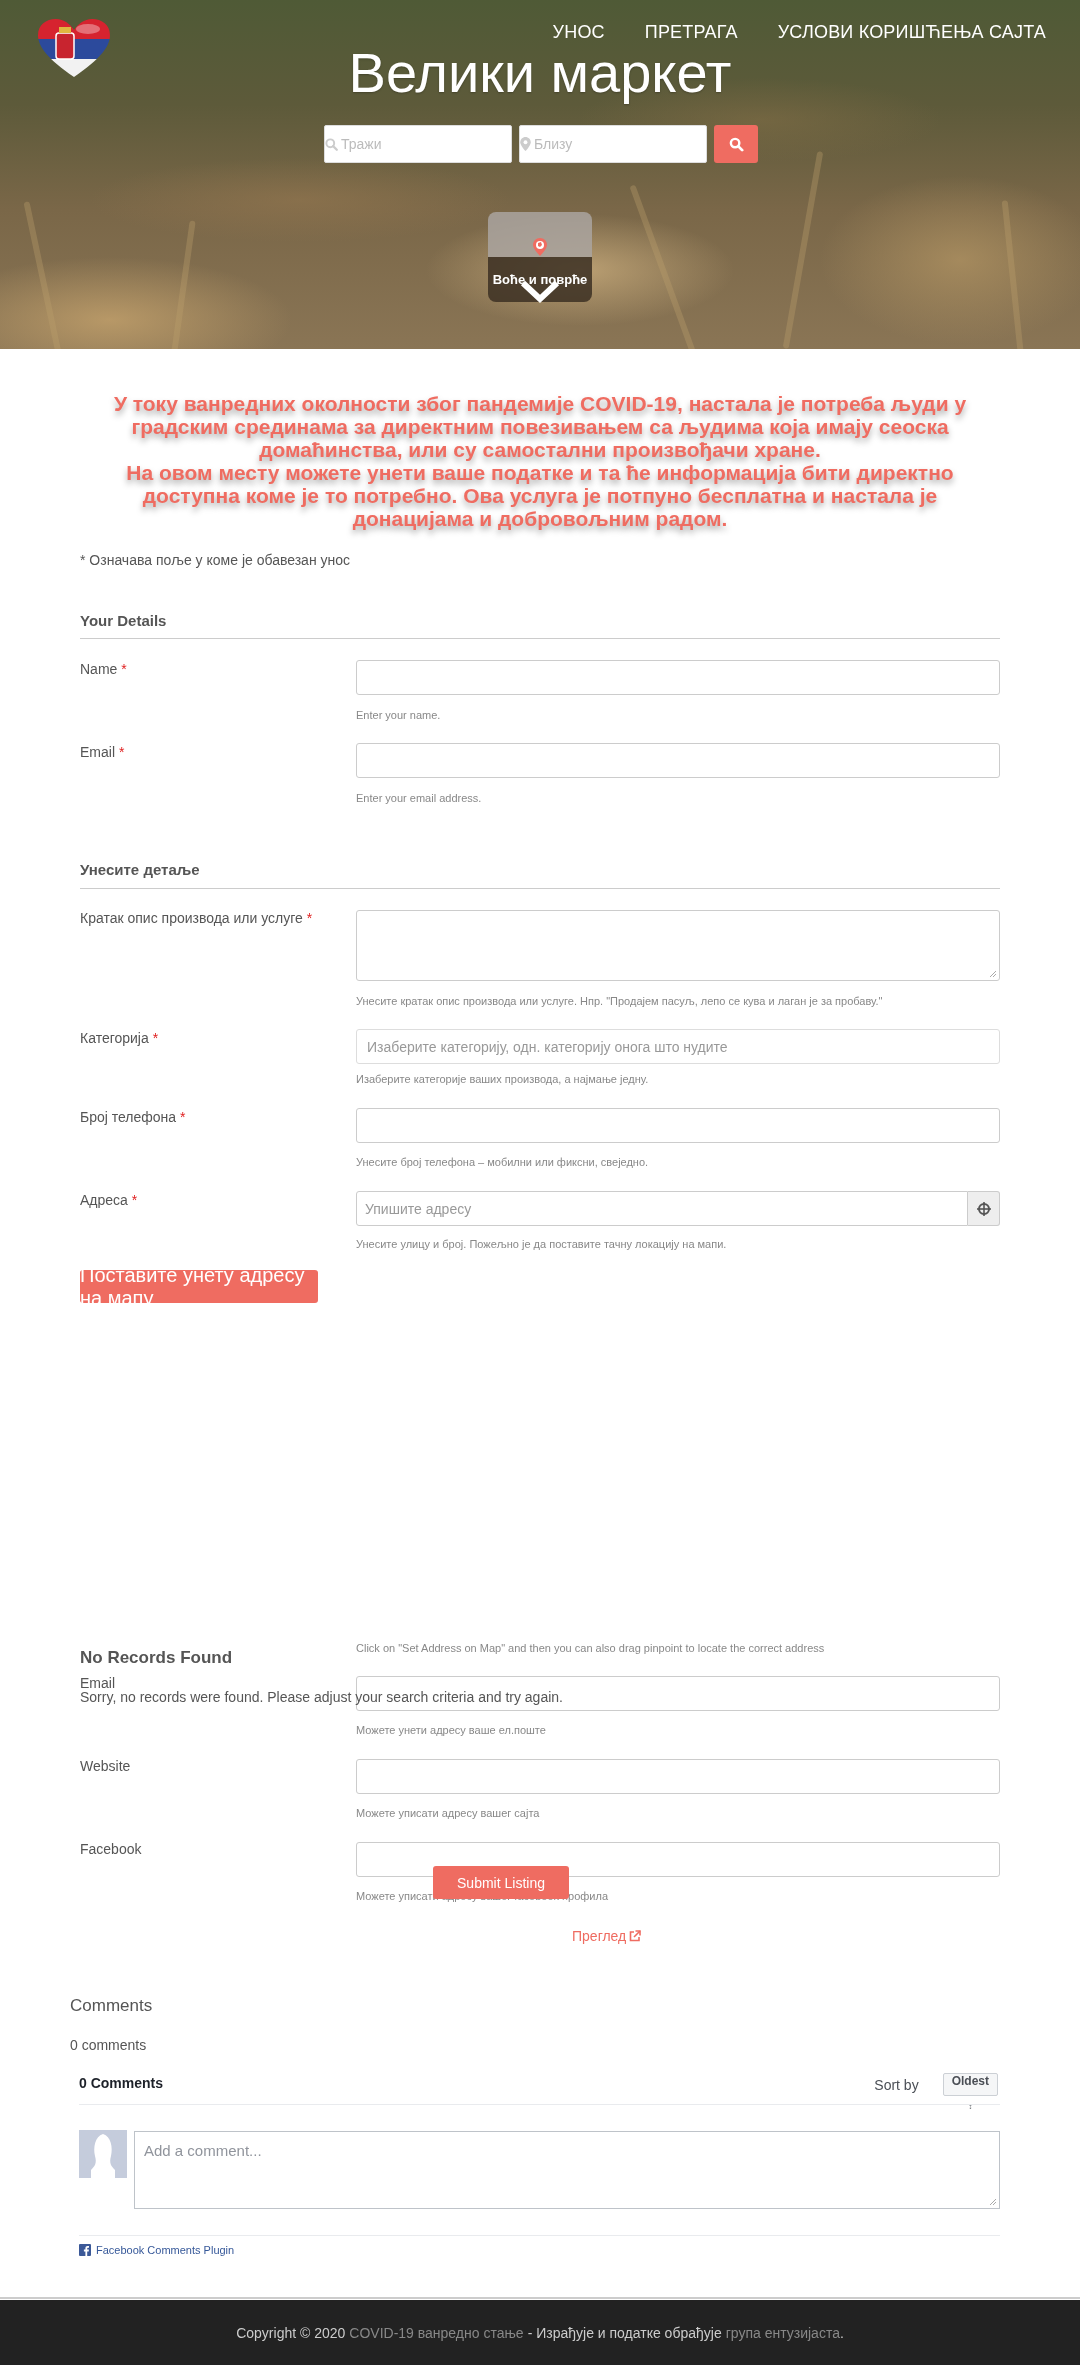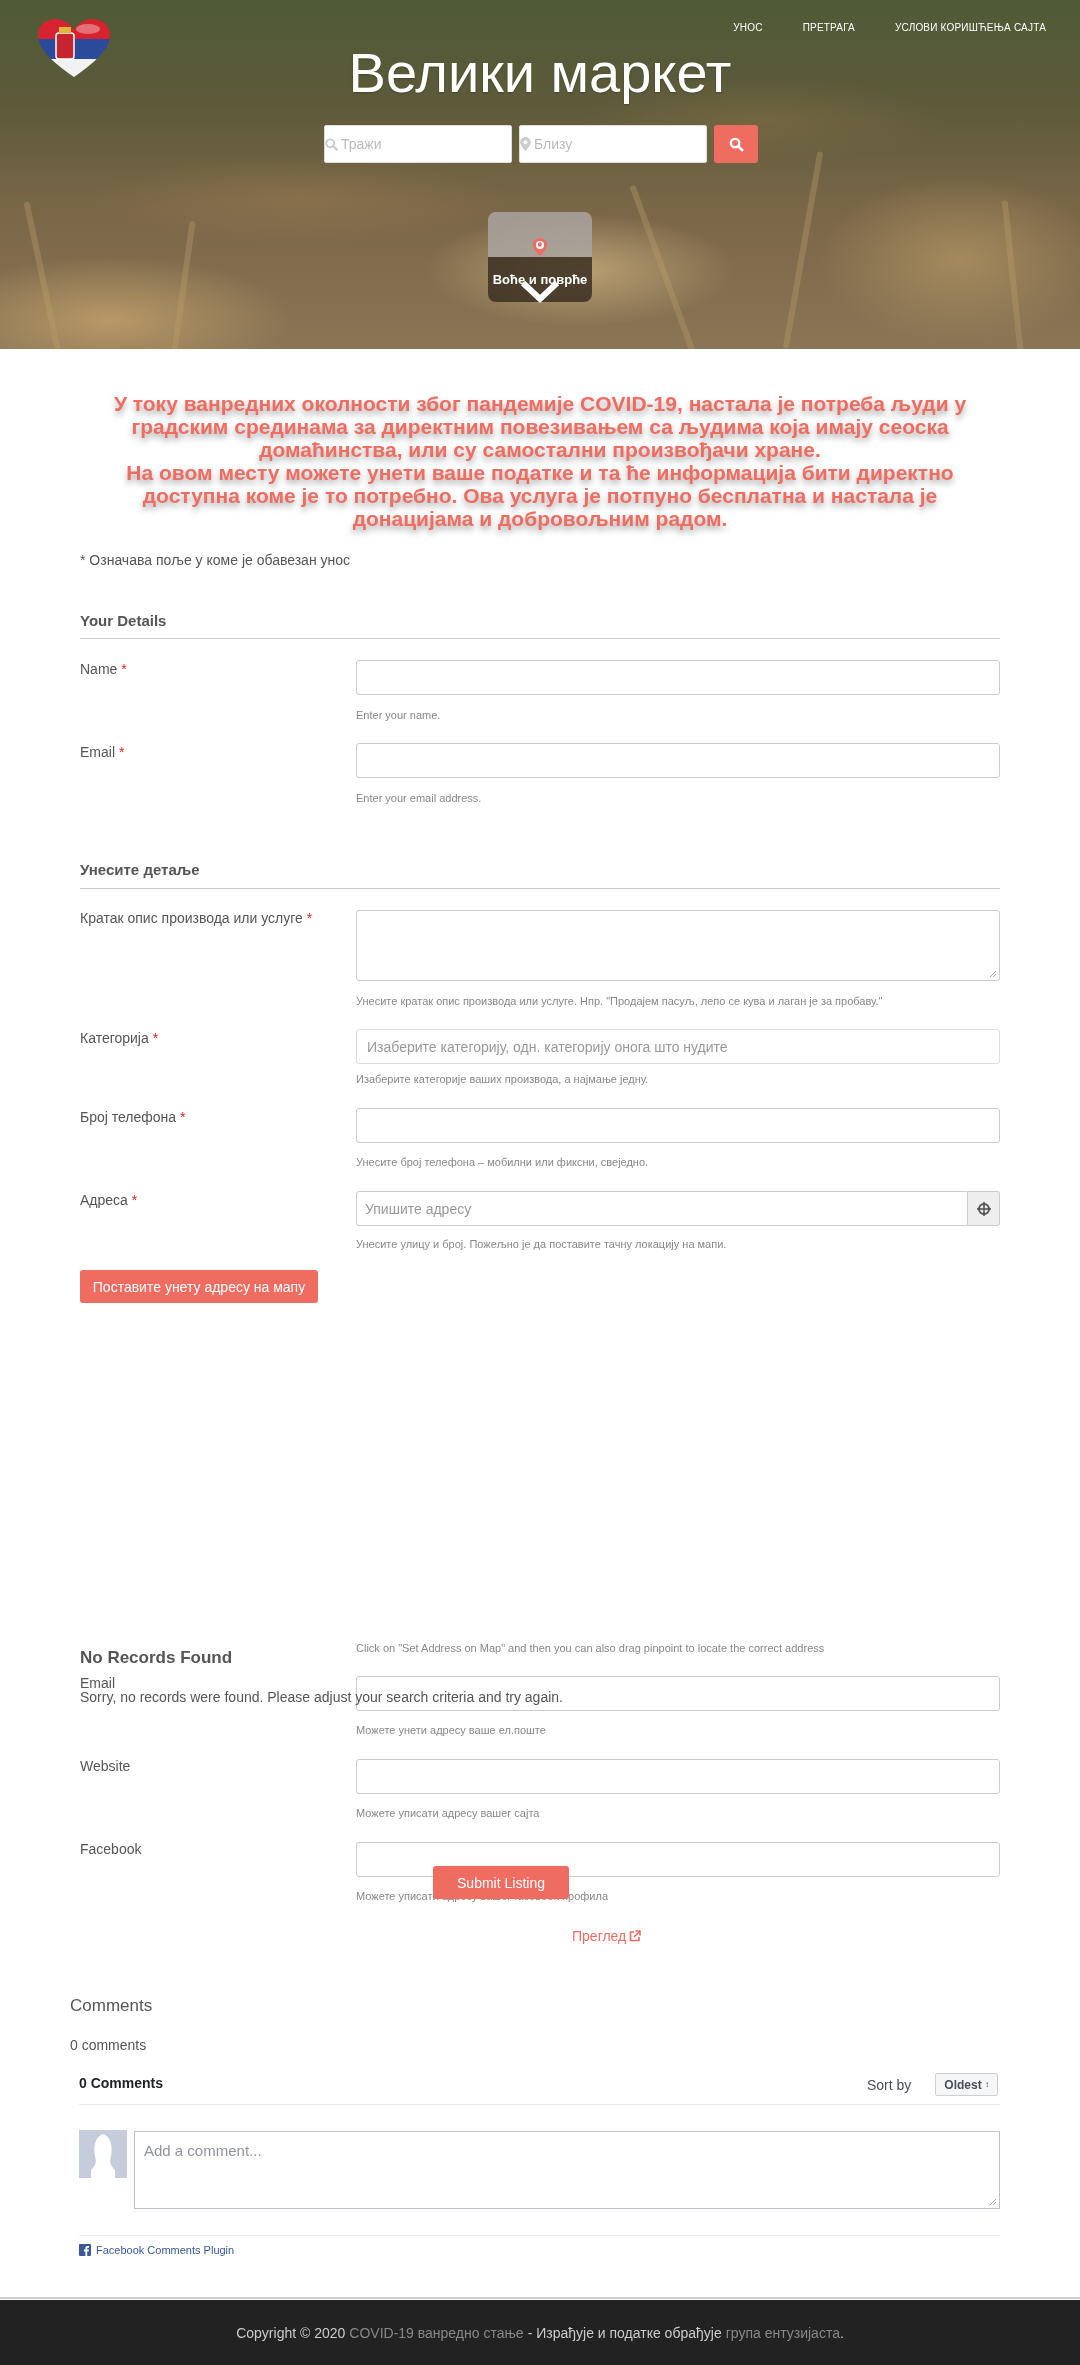--- a/index.html
+++ b/index.html
@@ -11,21 +11,21 @@
     background:
       radial-gradient(ellipse 260px 90px at 110px 320px, rgba(200,165,110,.75), rgba(0,0,0,0) 70%),
       radial-gradient(ellipse 220px 80px at 580px 270px, rgba(210,180,130,.7), rgba(0,0,0,0) 70%),
       radial-gradient(ellipse 200px 120px at 960px 260px, rgba(180,150,100,.7), rgba(0,0,0,0) 70%),
       radial-gradient(ellipse 300px 60px at 300px 200px, rgba(150,120,80,.55), rgba(0,0,0,0) 70%),
       radial-gradient(ellipse 260px 60px at 760px 120px, rgba(130,110,70,.55), rgba(0,0,0,0) 70%),
       linear-gradient(180deg, #4f5a36 0%, #5d5a3a 30%, #7a6748 60%, #8a7555 100%); }
   .hero .stalk { position: absolute; width: 6px; border-radius: 3px; background: rgba(190,160,110,.35); }
   .logo { position: absolute; left: 38px; top: 19px; width: 72px; height: 60px; }
   .nav { position: absolute; top: 22px; right: 34px; display: flex; gap: 40px; }
-  .nav a { color: #fff; font-size: 10px; text-decoration: none; letter-spacing: .2px; }
+  .nav a { color: #fff; font-size: 18px; text-decoration: none; letter-spacing: .2px; }
   .site-title { position: absolute; top: 40px; left: 0; width: 1080px; text-align: center;
     color: #fff; font-size: 56px; font-weight: 400; text-shadow: 0 1px 2px rgba(0,0,0,.25); }
   .search-bar { position: absolute; top: 125px; left: 324px; display: flex; gap: 7px; }
   .search-field { width: 188px; height: 38px; background: #fff; border: 1px solid #ddd; border-radius: 2px;
     display: flex; align-items: center; font-size: 14px; color: #bbb; }
   .search-field svg { margin-right: 3px; }
   .search-btn { width: 44px; height: 38px; background: #ef6c61; border-radius: 3px; display: flex;
     align-items: center; justify-content: center; }
   .cat-card { position: absolute; left: 488px; top: 212px; width: 104px; height: 90px; border-radius: 8px; overflow: hidden; }
   .cat-card .top { height: 45px; background: rgba(170,165,160,.85); position: relative; }
@@ -63,21 +63,21 @@
   .no-records-title { position: absolute; left: 80px; top: 1648px; font-size: 17px; font-weight: bold; color: #555; }
   .no-records-text { position: absolute; left: 80px; top: 1689px; font-size: 14px; color: #555; z-index: 2; }
   .preview-link { position: absolute; left: 572px; top: 1928px; color: #ef6c61; font-size: 14px; display: flex; align-items: center; gap: 3px; }
 
   
   .comments-heading { position: absolute; left: 70px; top: 1996px; font-size: 17px; color: #555; }
   .comments-count { position: absolute; left: 70px; top: 2037px; font-size: 14px; color: #555; }
   .fb-count { position: absolute; left: 79px; top: 2075px; font-size: 14px; font-weight: bold; color: #1d2129; }
   .sort-wrap { position: absolute; right: 82px; top: 2073px; display: flex; align-items: center; gap: 24px; font-size: 14px; color: #4b4f56; }
   .sort-select { height: 23px; padding: 0 8px; border: 1px solid #ccd0d5; background: #f5f6f7; border-radius: 2px;
-    font-size: 12px; font-weight: bold; color: #4b4f56; display: flex; align-items: center; }
+    font-size: 12px; font-weight: bold; color: #4b4f56; display: flex; align-items: center; flex-direction: column; }
   .fb-rule { position: absolute; left: 79px; width: 921px; height: 1px; background: #e9ebee; }
   .fb-avatar { position: absolute; left: 79px; top: 2130px; width: 48px; height: 48px; background: #c5ccdc; overflow: hidden; }
   .fb-comment-box { position: absolute; left: 134px; top: 2131px; width: 866px; height: 78px; border: 1px solid #bec3c9;
     font-size: 15px; color: #90949c; padding: 10px 9px; }
   .fb-plugin { position: absolute; left: 79px; top: 2244px; font-size: 11px; color: #365899; display: flex; align-items: center; gap: 5px; }
 
   
   .footer-top-rule { position: absolute; left: 0; top: 2297px; width: 1080px; height: 2px; background: #ccc; }
   .footer { position: absolute; left: 0; top: 2300px; width: 1080px; height: 65px; background: #222;
     display: flex; justify-content: center; align-items: center; font-size: 14px; color: #ccc; gap: 4px; }
@@ -202,21 +202,21 @@
   <div class="addr-btn">
     <svg width="16" height="16" viewBox="0 0 16 16">
         <circle cx="8" cy="8" r="5" fill="none" stroke="#555" stroke-width="2"></circle>
         <line x1="8" y1="1" x2="8" y2="15" stroke="#555" stroke-width="1.6"></line>
         <line x1="1" y1="8" x2="15" y2="8" stroke="#555" stroke-width="1.6"></line>
       </svg>
   </div>
 </div>
 <div class="field-help" style="top:1238px">Унесите улицу и број. Пожељно је да поставите тачну локацију на мапи.</div>
 
-<div class="btn-primary" style="left:80px;top:1270px;width:238px;height:33px;font-size:14px">Поставите унету адресу на мапу</div>
+<div class="btn-primary" style="left:80px;top:1270px;width:238px;height:33px;font-size:20px">Поставите унету адресу на мапу</div>
 
 <div class="map-area"></div>
 <div class="field-help" style="top:1642px">Click on "Set Address on Map" and then you can also drag pinpoint to locate the correct address</div>
 
 <div class="no-records-title">No Records Found</div>
 <div class="field-label" style="top:1675px">Email</div>
 <div class="field-input" style="top:1676px"></div>
 <div class="no-records-text">Sorry, no records were found. Please adjust your search criteria and try again.</div>
 <div class="field-help" style="top:1724px">Можете унети адресу ваше ел.поште</div>
 

